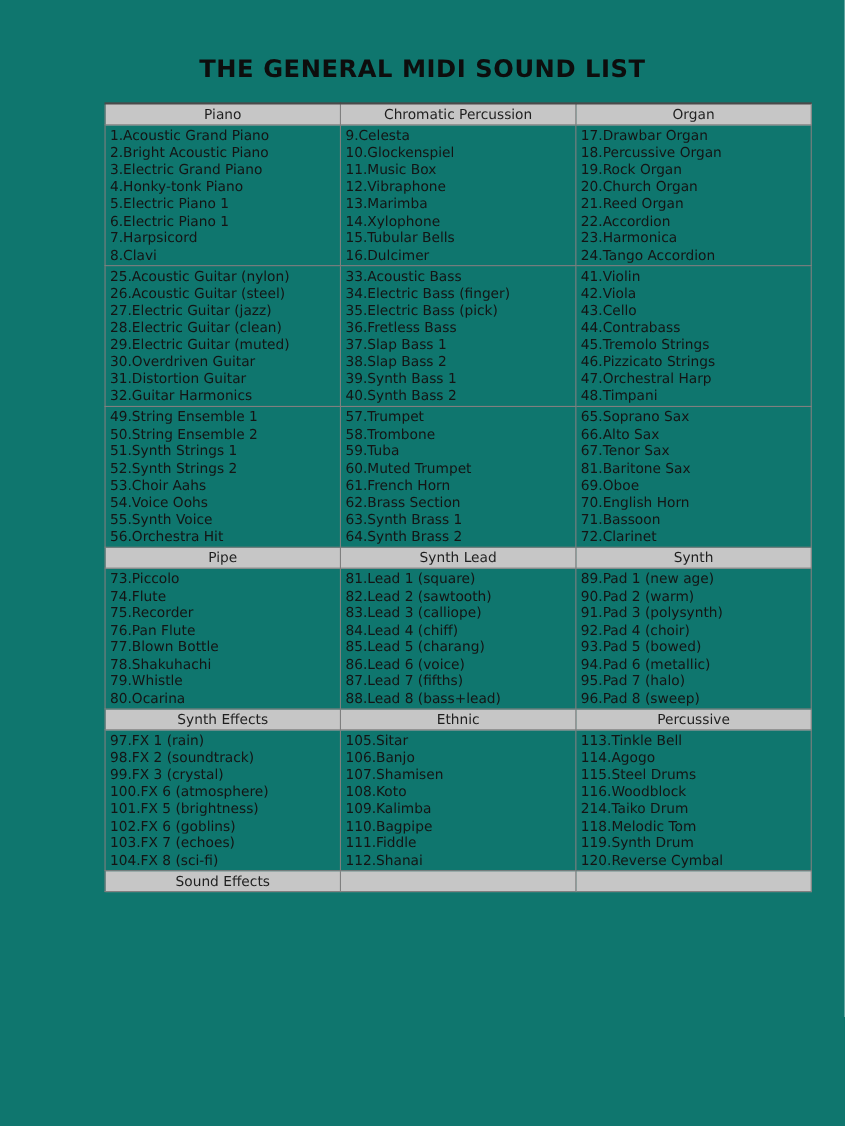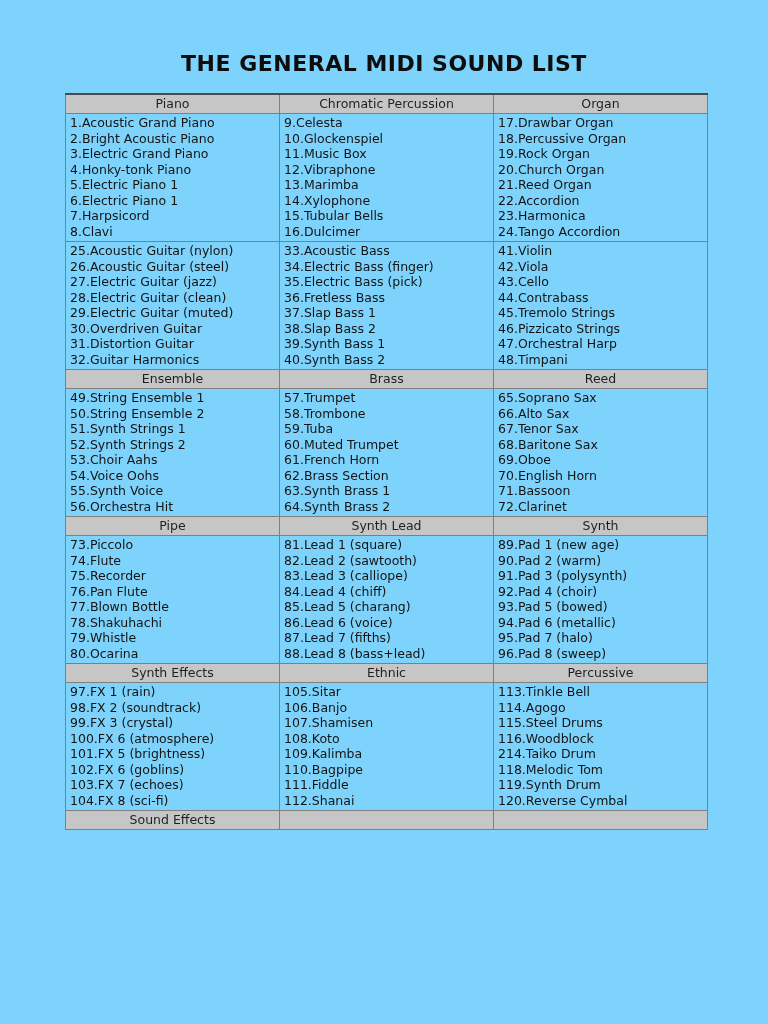--- a/index.html
+++ b/index.html
@@ -4,37 +4,37 @@
 <style>
   html, body {
     margin: 0;
     padding: 0;
     background: #ffffff;
   }
   .doc {
     position: relative;
     width: 768px;
     height: 1024px;
-    background: #7dd3fc;
+    background: #0f766e;
     overflow: hidden;
     font-family: "DejaVu Sans", "Liberation Sans", sans-serif;
   }
   .title {
     margin: 0;
     padding-top: 51px;
     padding-bottom: 17px;
     text-align: center;
     font-size: 22px;
     font-weight: bold;
     letter-spacing: 0.5px;
     color: #0d0d0d;
     font-family: "DejaVu Sans", "Liberation Sans", sans-serif;
   }
   table.midi {
-    margin-left: 65px;
+    margin-left: 95px;
     width: 642px;
     border-collapse: collapse;
     table-layout: fixed;
     border: 1px solid #7f7f7f;
     border-top: 2px solid #4a4a4a;
   }
   table.midi col { width: 214px; }
   th.cat {
     background: #c6c6c6;
     font-weight: normal;
@@ -134,25 +134,20 @@
             <div>42.Viola</div>
             <div>43.Cello</div>
             <div>44.Contrabass</div>
             <div>45.Tremolo Strings</div>
             <div>46.Pizzicato Strings</div>
             <div>47.Orchestral Harp</div>
             <div>48.Timpani</div>
           </td>
         </tr>
         <tr>
-          <th class="cat">Ensemble</th>
-          <th class="cat">Brass</th>
-          <th class="cat">Reed</th>
-        </tr>
-        <tr>
           <td class="cell">
             <div>49.String Ensemble 1</div>
             <div>50.String Ensemble 2</div>
             <div>51.Synth Strings 1</div>
             <div>52.Synth Strings 2</div>
             <div>53.Choir Aahs</div>
             <div>54.Voice Oohs</div>
             <div>55.Synth Voice</div>
             <div>56.Orchestra Hit</div>
           </td>
@@ -163,21 +158,21 @@
             <div>60.Muted Trumpet</div>
             <div>61.French Horn</div>
             <div>62.Brass Section</div>
             <div>63.Synth Brass 1</div>
             <div>64.Synth Brass 2</div>
           </td>
           <td class="cell">
             <div>65.Soprano Sax</div>
             <div>66.Alto Sax</div>
             <div>67.Tenor Sax</div>
-            <div>68.Baritone Sax</div>
+            <div>81.Baritone Sax</div>
             <div>69.Oboe</div>
             <div>70.English Horn</div>
             <div>71.Bassoon</div>
             <div>72.Clarinet</div>
           </td>
         </tr>
         <tr>
           <th class="cat">Pipe</th>
           <th class="cat">Synth Lead</th>
           <th class="cat">Synth</th>

